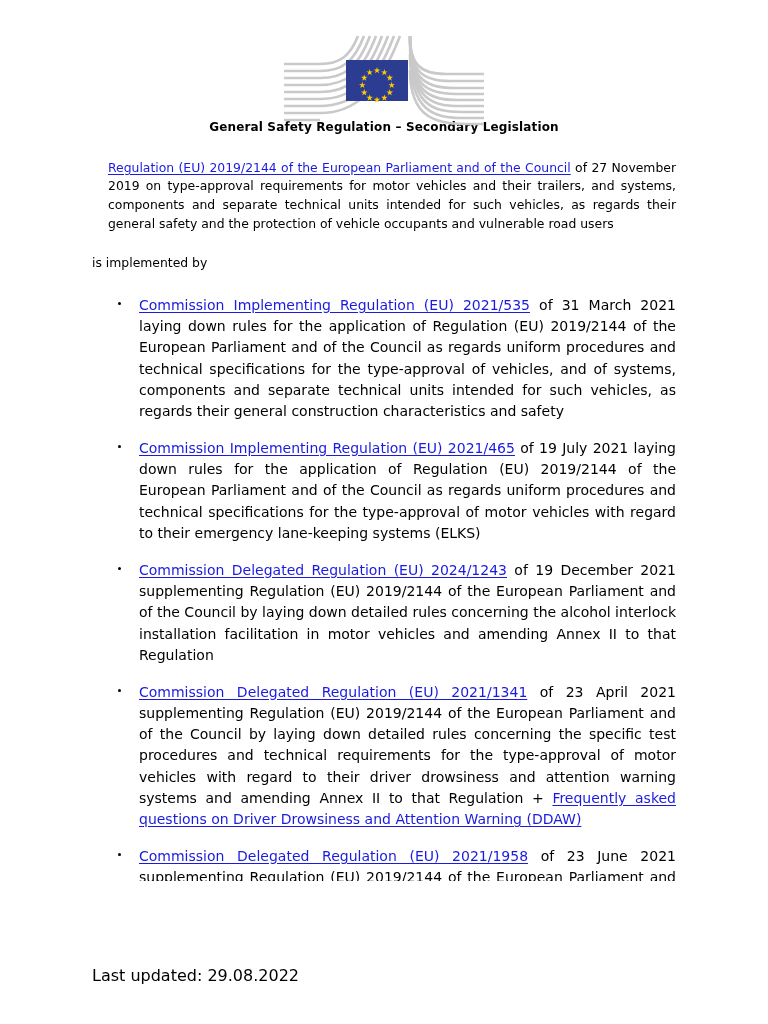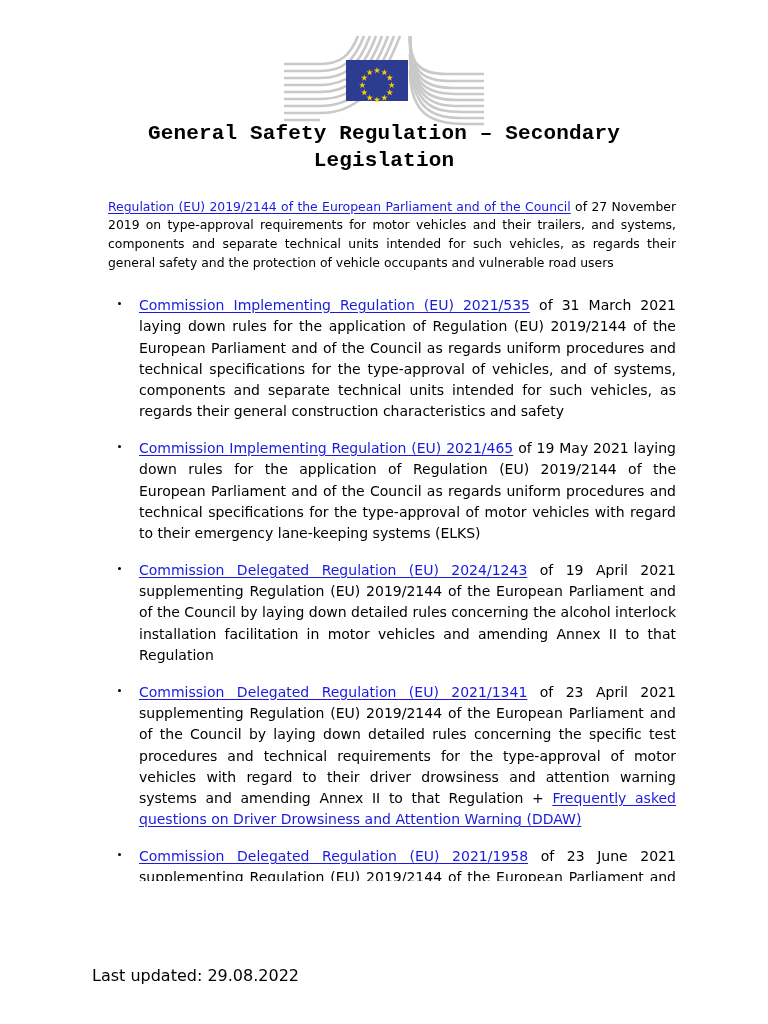--- a/index.html
+++ b/index.html
@@ -37,26 +37,25 @@
   .logo {
     width: 200px;
     height: 100px;
     position: relative;
   }
   .logo svg { display: block; }
 
   
   .doc-title {
     text-align: center;
-    font-size: 21px;
+    font-size: 12px;
     font-weight: bold;
     letter-spacing: 0.15px;
     margin: 12px 0 0 0;
     line-height: 1.3;
-    font-family: Liberation Mono, monospace;
   }
 
   
   .intro {
     margin: 23px 0 0 16px;
     font-size: 12.4px;
     line-height: 1.52;
     text-align: justify;
     text-justify: inter-word;
   }
@@ -164,26 +163,27 @@
           <polygon points="85.65,38.99 86.43,41.39 88.95,41.39 86.91,42.87 87.69,45.27 85.65,43.79 83.61,45.27 84.39,42.87 82.35,41.39 84.87,41.39"></polygon>
         </g>
       </svg>
     </div>
   </div>
 
   <h1 class="doc-title">General Safety Regulation – Secondary Legislation</h1>
 
   <p class="intro"><a class="doclink" href="#">Regulation (EU) 2019/2144 of the European Parliament and of the Council</a><span> of 27 November 2019 on type-approval requirements for motor vehicles and their trailers, and systems, components and separate technical units intended for such vehicles, as regards their general safety and the protection of vehicle occupants and vulnerable road users</span></p>
 
+  <p class="implemented">is implemented by</p>
 
   <div class="body-clip">
     <ul class="reg-list">
       <li><a class="doclink" href="#">Commission Implementing Regulation (EU) 2021/535</a><span> of 31 March 2021 laying down rules for the application of Regulation (EU) 2019/2144 of the European Parliament and of the Council as regards uniform procedures and technical specifications for the type-approval of vehicles, and of systems, components and separate technical units intended for such vehicles, as regards their general construction characteristics and safety</span></li>
-      <li><a class="doclink" href="#">Commission Implementing Regulation (EU) 2021/465</a><span> of 19 May 2021 laying down rules for the application of Regulation (EU) 2019/2144 of the European Parliament and of the Council as regards uniform procedures and technical specifications for the type-approval of motor vehicles with regard to their emergency lane-keeping systems (ELKS)</span></li>
-      <li><a class="doclink" href="#">Commission Delegated Regulation (EU) 2024/1243</a><span> of 19 April 2021 supplementing Regulation (EU) 2019/2144 of the European Parliament and of the Council by laying down detailed rules concerning the alcohol interlock installation facilitation in motor vehicles and amending Annex II to that Regulation</span></li>
+      <li><a class="doclink" href="#">Commission Implementing Regulation (EU) 2021/465</a><span> of 19 July 2021 laying down rules for the application of Regulation (EU) 2019/2144 of the European Parliament and of the Council as regards uniform procedures and technical specifications for the type-approval of motor vehicles with regard to their emergency lane-keeping systems (ELKS)</span></li>
+      <li><a class="doclink" href="#">Commission Delegated Regulation (EU) 2024/1243</a><span> of 19 December 2021 supplementing Regulation (EU) 2019/2144 of the European Parliament and of the Council by laying down detailed rules concerning the alcohol interlock installation facilitation in motor vehicles and amending Annex II to that Regulation</span></li>
       <li><a class="doclink" href="#">Commission Delegated Regulation (EU) 2021/1341</a><span> of 23 April 2021 supplementing Regulation (EU) 2019/2144 of the European Parliament and of the Council by laying down detailed rules concerning the specific test procedures and technical requirements for the type-approval of motor vehicles with regard to their driver drowsiness and attention warning systems and amending Annex II to that Regulation + </span><a class="doclink" href="#">Frequently asked questions on Driver Drowsiness and Attention Warning (DDAW)</a></li>
       <li><a class="doclink" href="#">Commission Delegated Regulation (EU) 2021/1958</a><span> of 23 June 2021 supplementing Regulation (EU) 2019/2144 of the European Parliament and of the Council by laying down detailed rules concerning the specific test procedures and technical requirements for the type-approval of motor vehicles with regard to their intelligent speed assistance systems and for the type-approval of those systems as separate technical units and amending Annex II to that Regulation + </span><a class="doclink" href="#">Questions &amp; Answers Guideline on Intelligent Speed Assistance Systems</a></li>
 
     </ul>
   </div>
 
   <div class="footer">Last updated: 29.08.2022</div>
 
 </div>
 

